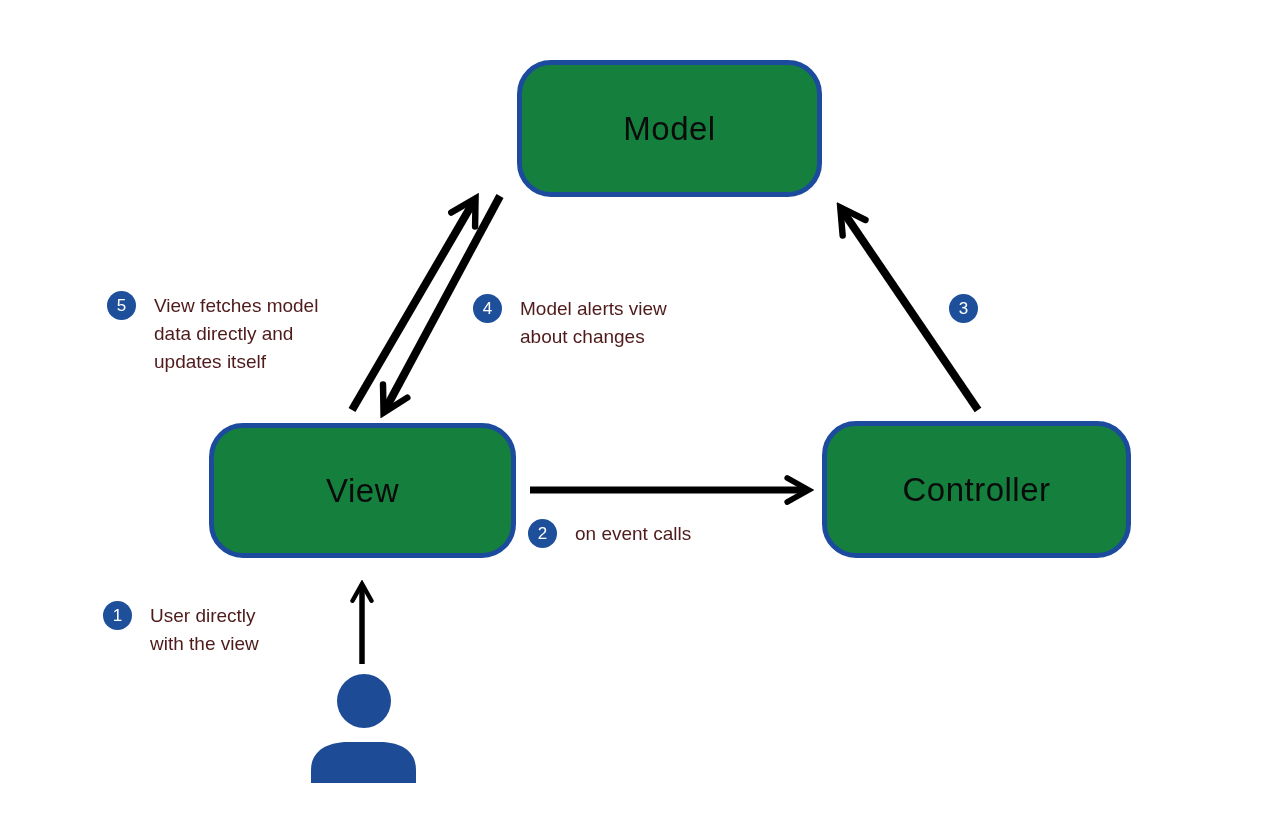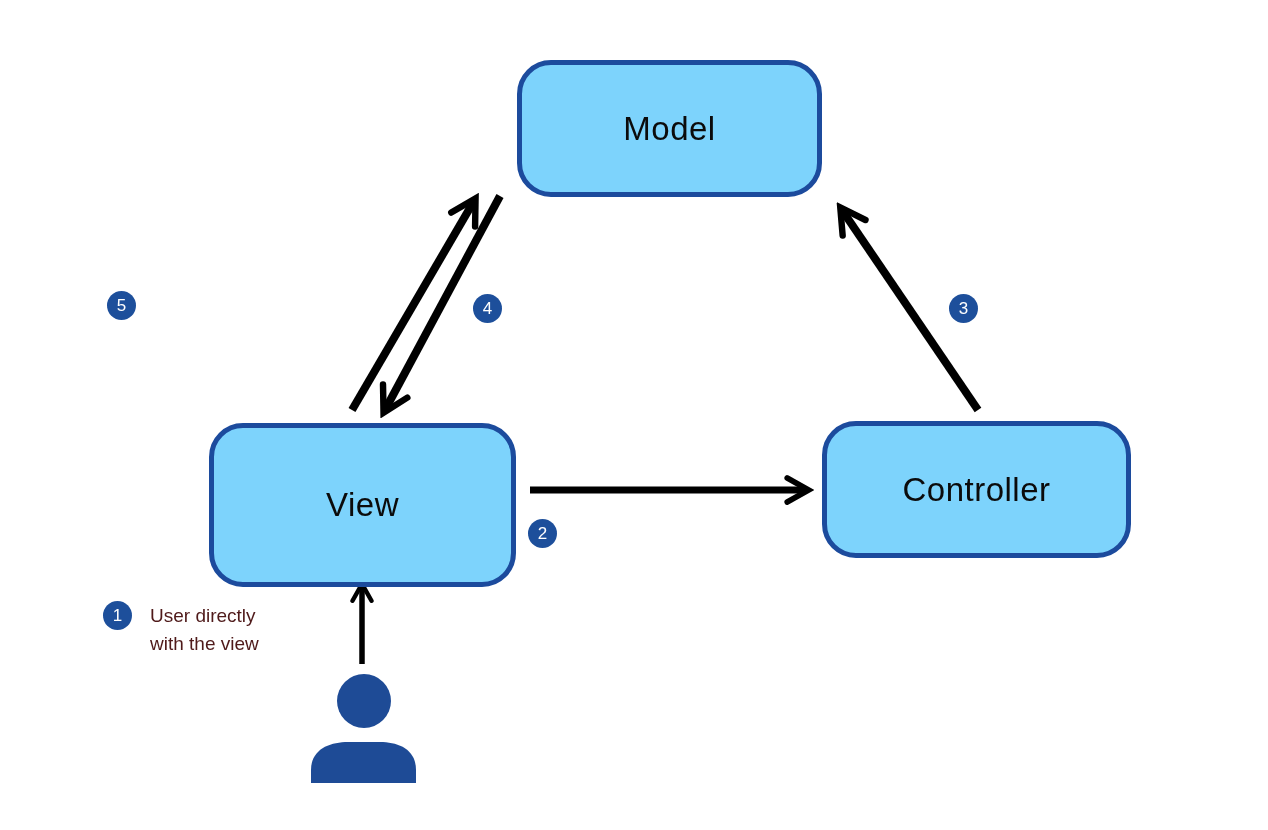--- a/index.html
+++ b/index.html
@@ -8,32 +8,32 @@
     width: 1268px;
     height: 830px;
     background: #ffffff;
     font-family: "Liberation Sans", sans-serif;
     overflow: hidden;
   }
   svg.layer { position: absolute; left: 0; top: 0; }
   .node {
     position: absolute;
     box-sizing: border-box;
-    background: #7dd3fc;
+    background: #15803d;
     border: 5px solid #1c4b9d;
     border-radius: 34px;
     display: flex;
     align-items: center;
     justify-content: center;
     color: #0b0b0b;
     font-size: 33px;
     letter-spacing: 0.5px;
   }
   #node-model      { left: 517px; top: 60px;  width: 305px; height: 137px; }
-  #node-view       { left: 209px; top: 423px; width: 307px; height: 164px; }
+  #node-view       { left: 209px; top: 423px; width: 307px; height: 135px; }
   #node-controller { left: 822px; top: 421px; width: 309px; height: 137px; }
 
   .annotation {
     position: absolute;
     display: flex;
     align-items: flex-start;
   }
   .badge {
     flex: 0 0 auto;
     width: 29px;
@@ -86,33 +86,43 @@
   </div>
   <div class="node" id="node-view">
     <span>View</span>
   </div>
   <div class="node" id="node-controller">
     <span>Controller</span>
   </div>
 
   <div class="annotation" id="annotation-5">
     <span class="badge">5</span>
+    <div class="ann-text">
+      <div>View fetches model</div>
+      <div>data directly and</div>
+      <div>updates itself</div>
+    </div>
   </div>
 
   <div class="annotation" id="annotation-4">
     <span class="badge">4</span>
+    <div class="ann-text">
+      <div>Model alerts view</div>
+      <div>about changes</div>
+    </div>
   </div>
 
   <div class="annotation" id="annotation-3">
     <span class="badge">3</span>
   </div>
 
   <div class="annotation" id="annotation-2">
     <span class="badge">2</span>
     <div class="ann-text">
+      <div>on event calls</div>
     </div>
   </div>
 
   <div class="annotation" id="annotation-1">
     <span class="badge">1</span>
     <div class="ann-text">
       <div>User directly</div>
       <div>with the view</div>
     </div>
   </div>

